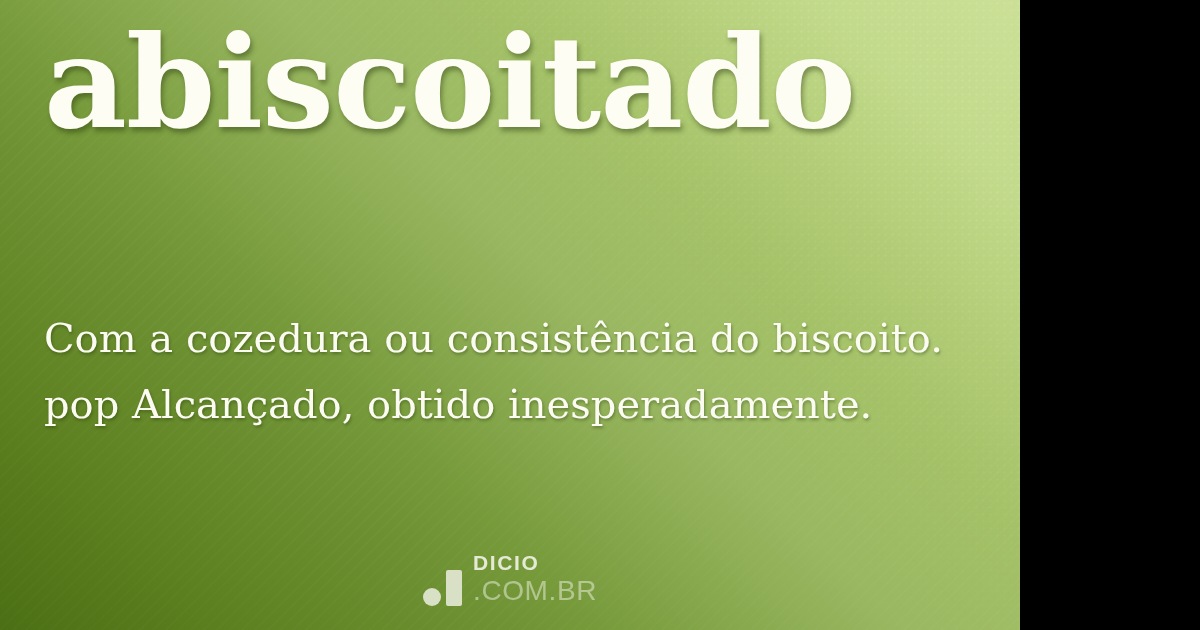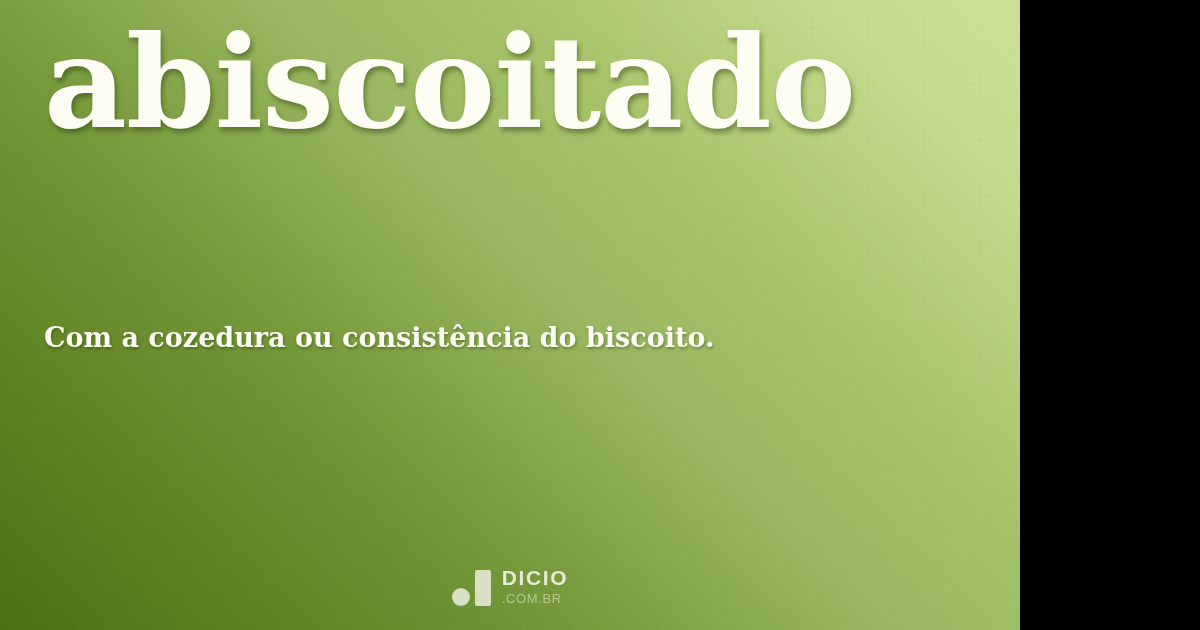--- a/index.html
+++ b/index.html
@@ -89,22 +89,22 @@
   #definitions {
     position: absolute;
     left: 44px;
     top: 310px;
     width: 1110px;
   }
 
   .def-line {
     margin: 0 0 10px 0;
     font-family: "DejaVu Serif", "Liberation Serif", serif;
-    font-weight: 700;
-    font-size: 27px;
+    font-weight: 400;
+    font-size: 40px;
     line-height: 56px;
     color: #fbfbf2;
     text-shadow: 1px 2px 3px rgba(30,48,8,0.38);
     white-space: nowrap;
   }
 
   
   #logo {
     position: absolute;
     left: 0;
@@ -150,41 +150,42 @@
     font-family: "Liberation Sans", sans-serif;
     font-weight: 700;
     font-size: 21px;
     letter-spacing: 1.6px;
     color: #eef2e3;
   }
 
   #logo-tld {
     font-family: "Liberation Sans", sans-serif;
     font-weight: 400;
-    font-size: 13px;
+    font-size: 28px;
     letter-spacing: 0.6px;
     color: rgba(238,242,227,0.55);
     margin-top: 4px;
   }
 </style>
 </head>
 <body>
 
 <div id="card">
 
   <div id="sheen"></div>
   <div id="texture"></div>
   <div id="dots"></div>
 
   <div id="content">
 
     <h1 id="headword">abiscoitado</h1>
 
     <div id="definitions">
       <p class="def-line">Com a cozedura ou consistência do biscoito.</p>
+      <p class="def-line">pop Alcançado, obtido inesperadamente.</p>
     </div>
 
     <div id="logo">
       <div id="logo-mark">
         <span id="logo-dot"></span>
         <span id="logo-bar"></span>
       </div>
       <div id="logo-text">
         <span id="logo-name">DICIO</span>
         <span id="logo-tld">.COM.BR</span>

